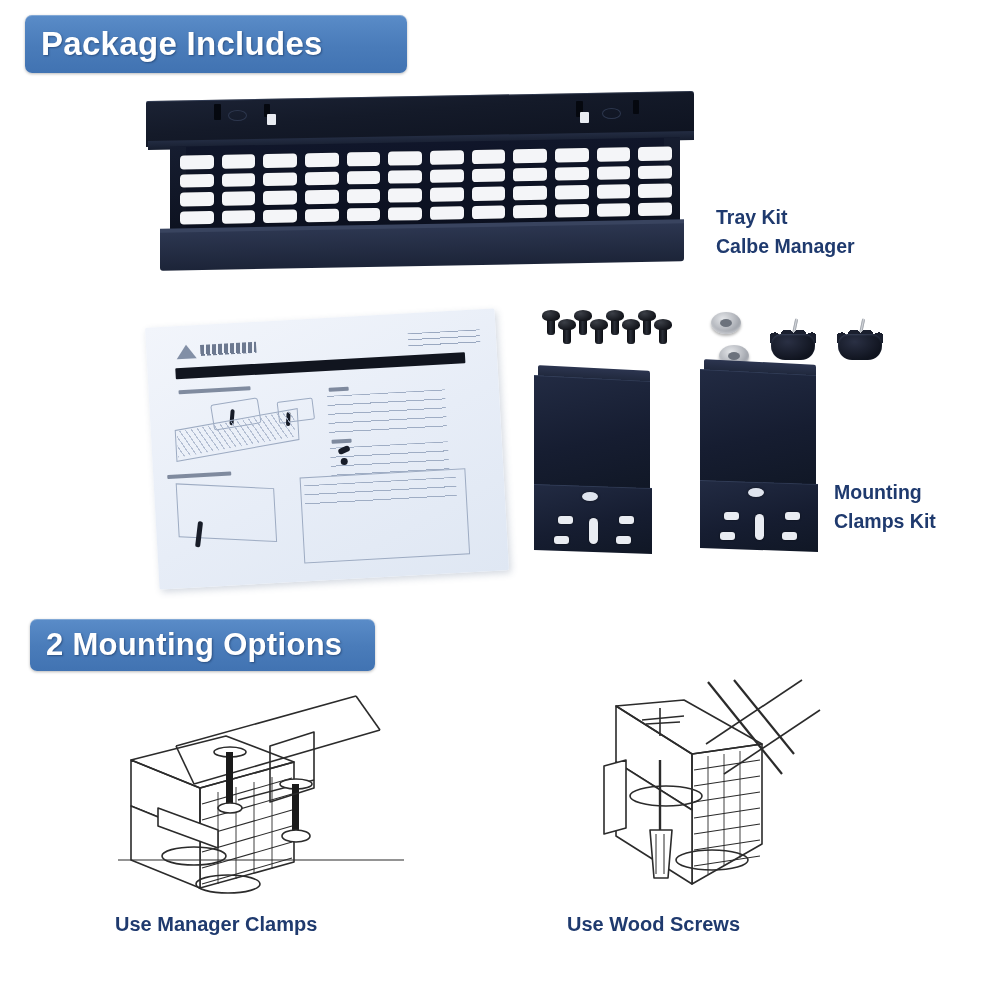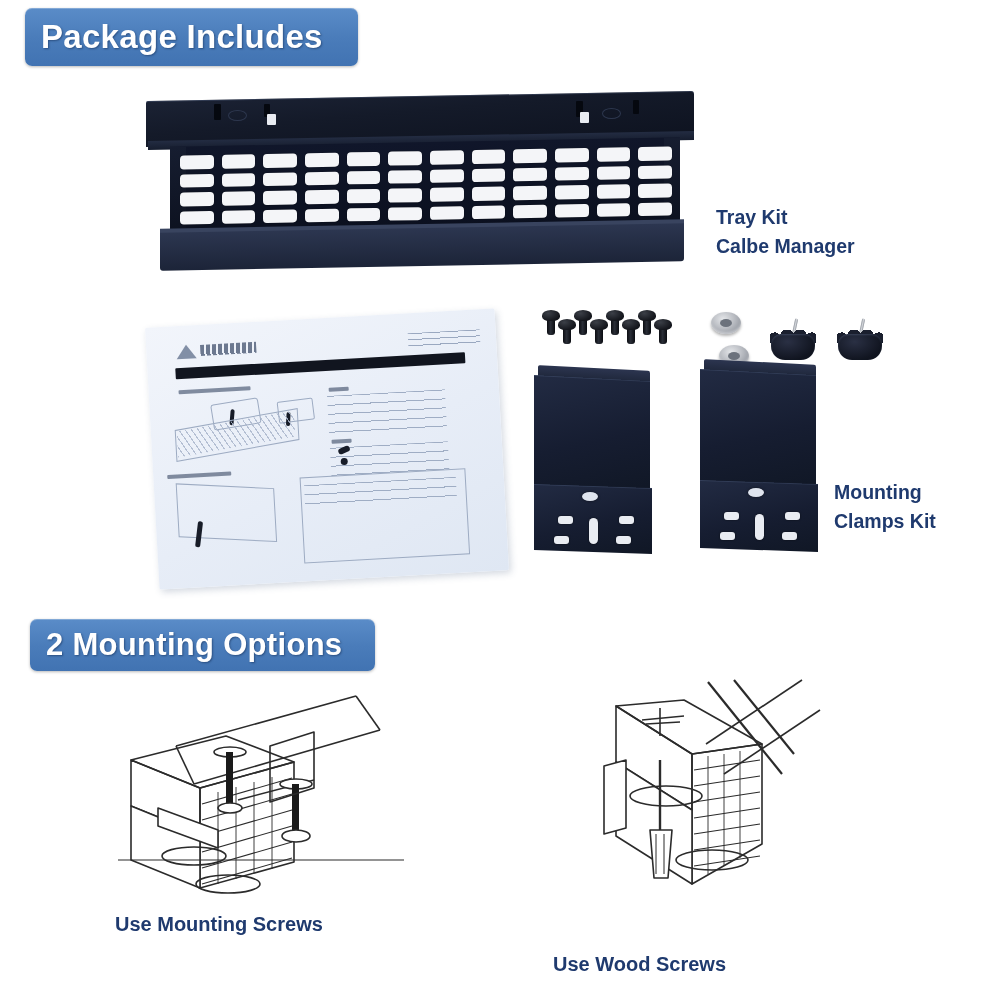--- a/index.html
+++ b/index.html
@@ -27,21 +27,21 @@
   }
   .banner-text {
     color: #ffffff;
     font-weight: bold;
     letter-spacing: 0.3px;
     text-shadow: 1px 1px 2px rgba(20,45,85,0.55);
     white-space: nowrap;
     padding-left: 16px;
   }
 
-  #banner-package { left: 25px; top: 8px; width: 333px; height: 58px; }
+  #banner-package { left: 25px; top: 15px; width: 382px; height: 58px; }
   #banner-package .banner-text { font-size: 33px; }
 
   #banner-mounting { left: 30px; top: 619px; width: 345px; height: 52px; }
   #banner-mounting .banner-text { font-size: 31px; }
 
   
   .callout {
     position: absolute;
     color: #1f3a6e;
     font-size: 19.5px;
@@ -54,21 +54,21 @@
 
   .caption {
     position: absolute;
     color: #1f3a6e;
     font-size: 20px;
     font-weight: bold;
     white-space: nowrap;
     text-align: center;
   }
   #caption-clamps { left: 115px; top: 913px; }
-  #caption-screws { left: 553px; top: 913px; margin-top: 40px; }
+  #caption-screws { left: 567px; top: 913px; }
 
   
   #tray {
     position: absolute;
     left: 146px;
     top: 92px;
     width: 558px;
     height: 192px;
   }
   
@@ -614,21 +614,21 @@
     <ellipse cx="178" cy="96" rx="16" ry="5" fill="#ffffff"></ellipse>
     <rect x="174" y="96" width="7" height="52" fill="#1a1a1a" stroke="none"></rect>
     <ellipse cx="178" cy="148" rx="14" ry="6" fill="#ffffff"></ellipse>
 
     <path d="M152 58 L196 44 L196 100 L152 114 Z" fill="none"></path>
 
     <line x1="0" y1="172" x2="286" y2="172" stroke-width="1.1"></line>
   </svg>
 </div>
 
-<div class="caption" id="caption-clamps">Use Mounting Screws</div>
+<div class="caption" id="caption-clamps">Use Manager Clamps</div>
 
 <div class="lineart" style="left:588px; top:678px;">
   <svg width="240" height="218" viewBox="0 0 240 218" fill="none" stroke="#2b2b2b" stroke-width="1.6" stroke-linejoin="round">
 
     <line x1="118" y1="66" x2="214" y2="2"></line>
     <line x1="136" y1="96" x2="232" y2="32"></line>
 
     <path d="M28 28 L96 22 L174 66 L104 76 Z"></path>
 
     <path d="M28 28 L28 84 L104 132 L104 76 Z"></path>

